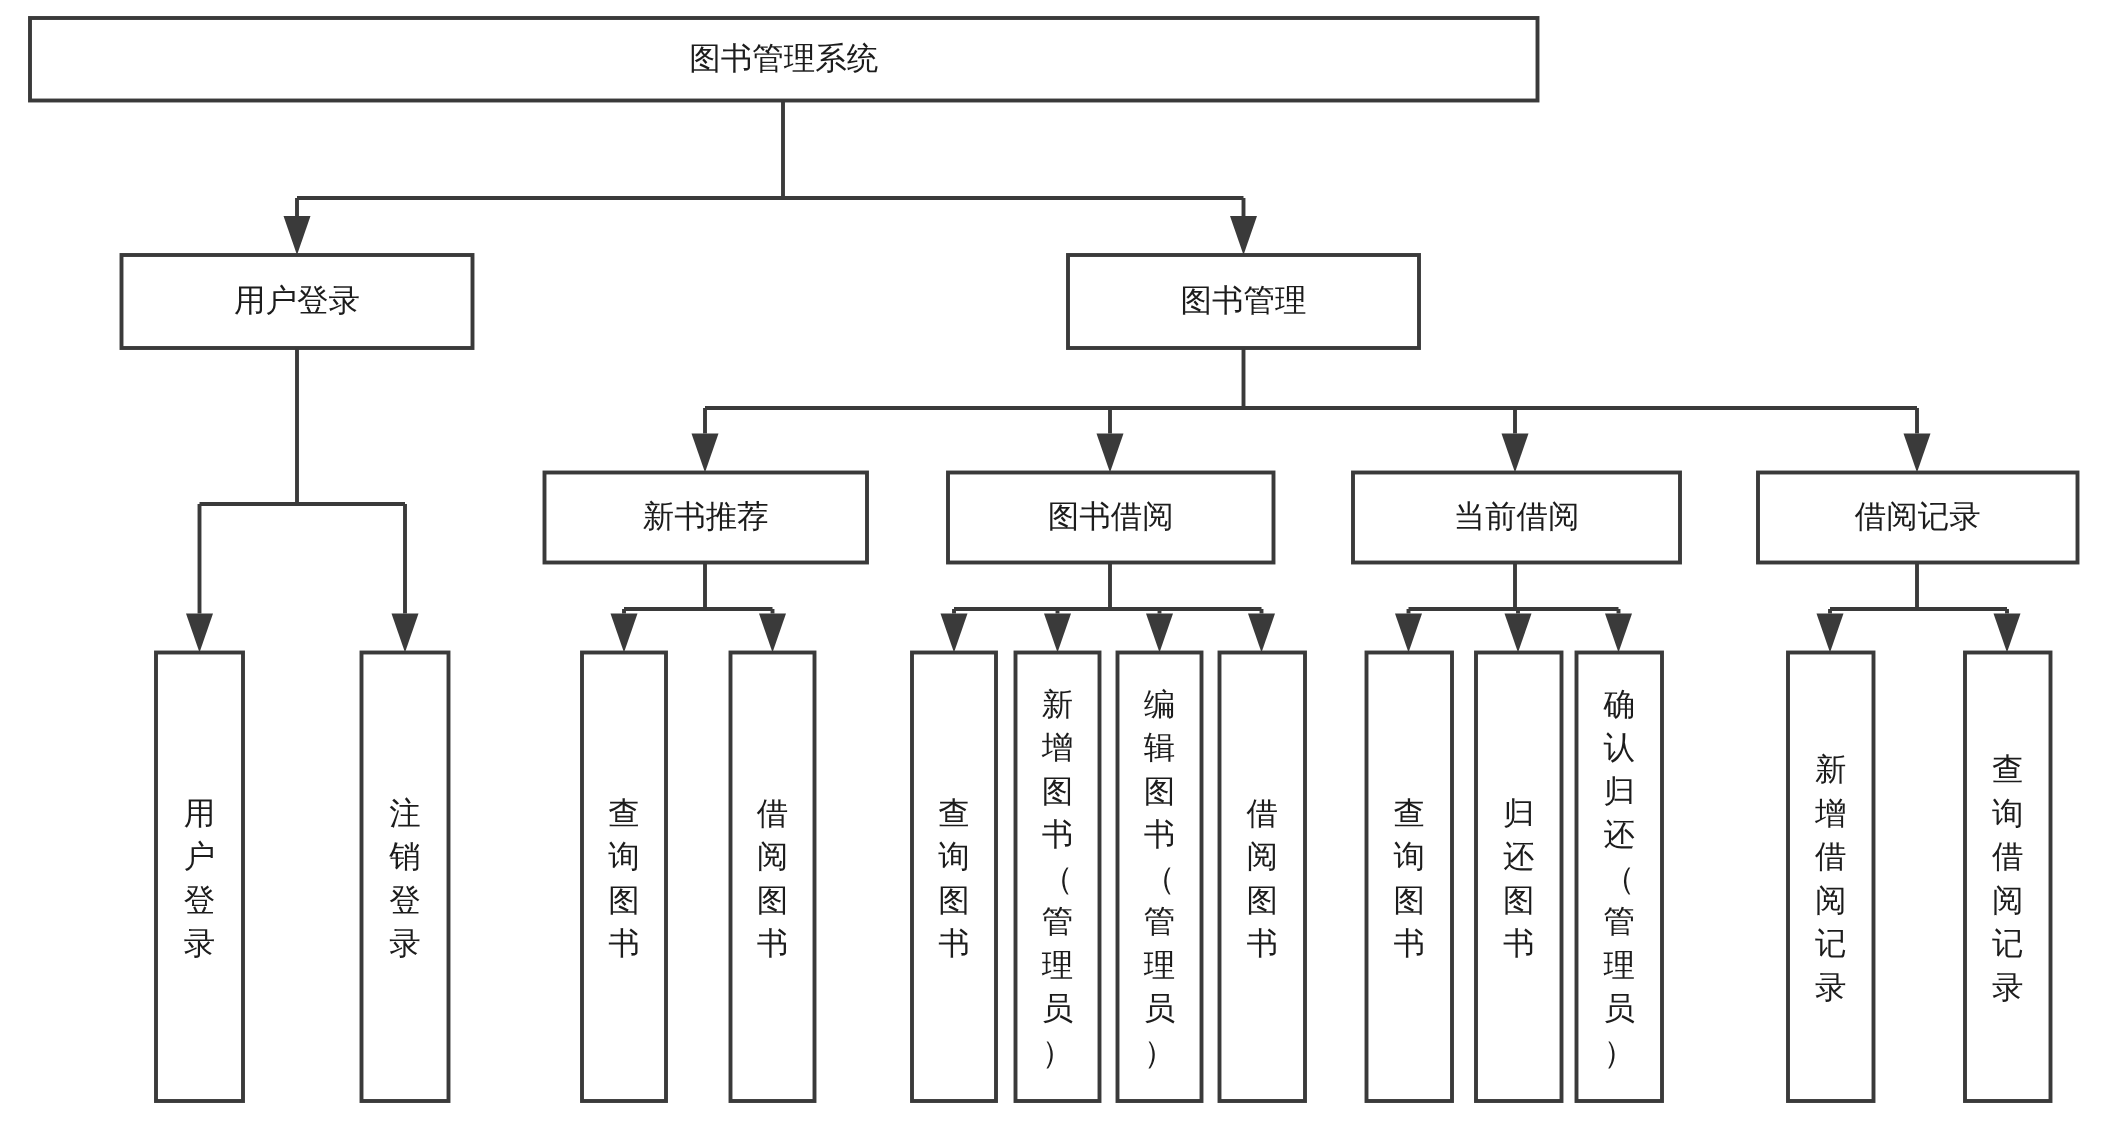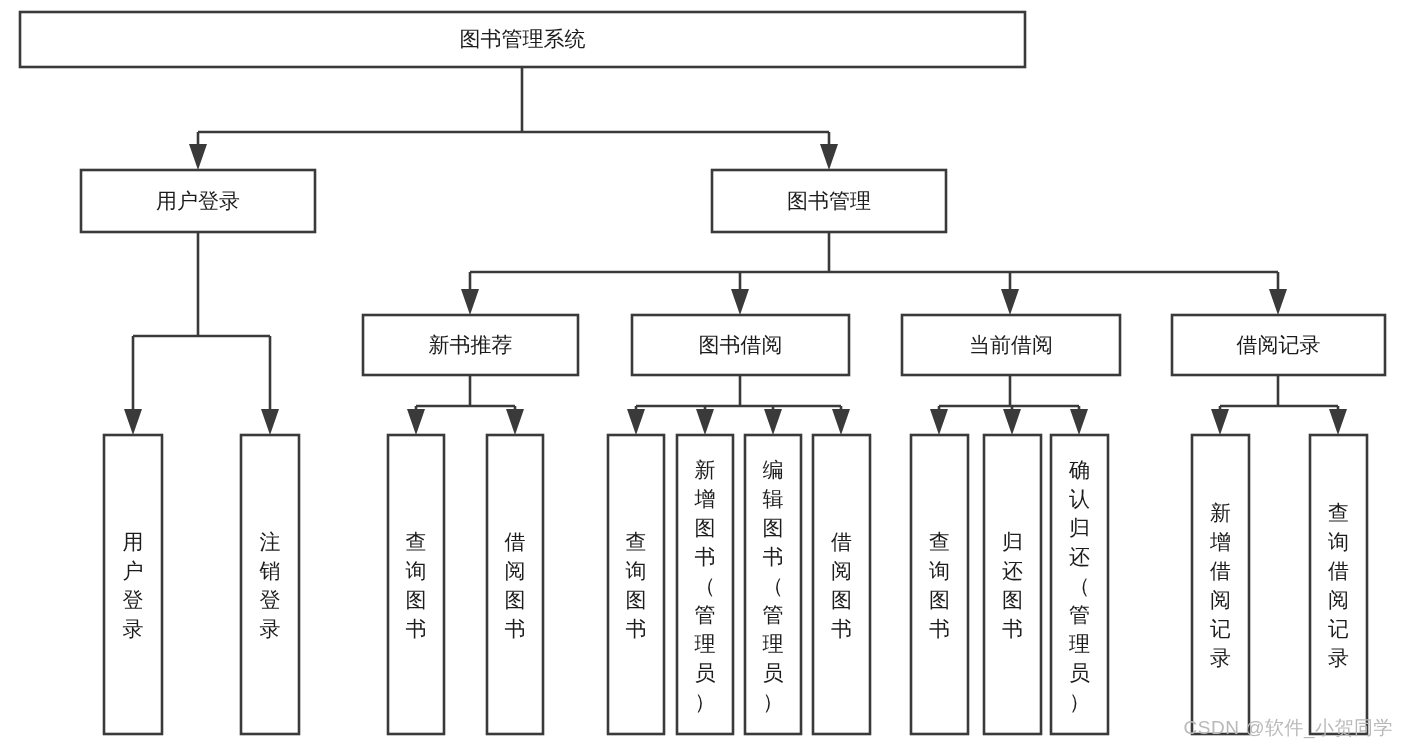--- a/index.html
+++ b/index.html
@@ -216,14 +216,13 @@
         <g>
           <rect x="1192" y="435" width="57" height="299" class="box-rect"></rect>
           <text x="1220.5" y="0" class="node-label-v"><tspan x="1220.5" y="520.12">新</tspan><tspan x="1220.5" y="549.12">增</tspan><tspan x="1220.5" y="578.12">借</tspan><tspan x="1220.5" y="607.12">阅</tspan><tspan x="1220.5" y="636.12">记</tspan><tspan x="1220.5" y="665.12">录</tspan></text>
         </g>
         <g>
           <rect x="1310" y="435" width="57" height="299" class="box-rect"></rect>
           <text x="1338.5" y="0" class="node-label-v"><tspan x="1338.5" y="520.12">查</tspan><tspan x="1338.5" y="549.12">询</tspan><tspan x="1338.5" y="578.12">借</tspan><tspan x="1338.5" y="607.12">阅</tspan><tspan x="1338.5" y="636.12">记</tspan><tspan x="1338.5" y="665.12">录</tspan></text>
         </g>
       </g>
   </svg>
-  <div class="watermark-text">CSDN @软件_小贺同学</div>
 </div>
 
 </body></html>

